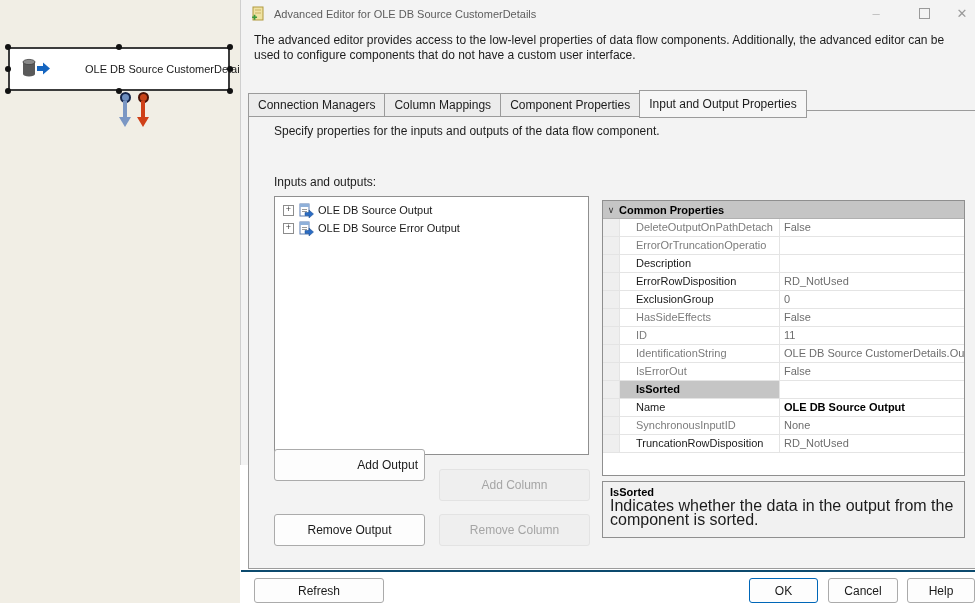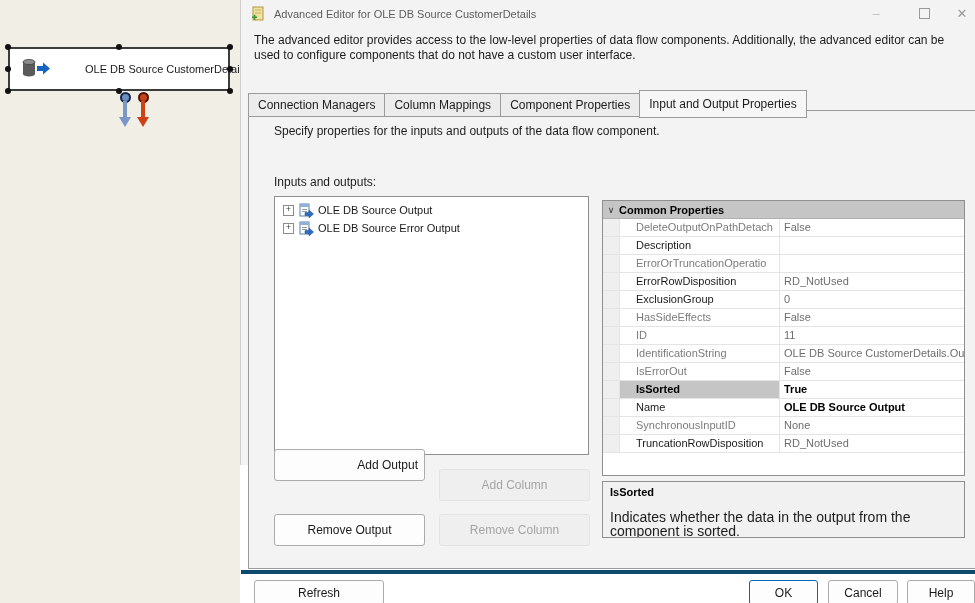--- a/index.html
+++ b/index.html
@@ -64,32 +64,32 @@
   .cell-gutter{width:16px;background:#efefef;border-right:1px solid #e4e4e4;flex:0 0 auto;}
   .cell-name{width:143px;flex:0 0 auto;border-right:1px solid #e4e4e4;font-size:11px;line-height:16px;padding-left:16px;white-space:nowrap;overflow:hidden;color:#1a1a1a;}
   .cell-value{flex:1 1 auto;font-size:11px;line-height:16px;padding-left:4px;white-space:nowrap;overflow:hidden;color:#6e6e6e;}
   .dim{color:#7c7c7c;}
   .grid-row.sel .cell-name{background:#c5c5c5;color:#000;font-weight:bold;}
   .val-bold{color:#000;font-weight:bold;}
 
   
   .helpbox{position:absolute;left:353px;top:370px;width:363px;height:57px;border:1px solid #8f8f8f;background:#f1f1f1;box-sizing:border-box;padding:4px 7px;overflow:hidden;}
   .help-title{font-size:11px;font-weight:bold;color:#000;}
-  .help-text{font-size:14px;color:#1c1c1c;line-height:14px;margin-top:12px;}
+  .help-text{font-size:16px;color:#1c1c1c;line-height:14px;margin-top:1px;}
 
   
   .side-btn{position:absolute;width:151px;height:32px;font-family:"Liberation Sans",sans-serif;font-size:12px;border:1px solid #ababab;background:#fdfdfd;border-radius:3px;color:#1a1a1a;}
   .side-btn.disabled{background:#efefef;border-color:#e3e3e3;color:#a5a5a5;}
   .b-addout{left:25px;top:338px;text-align:right;}
   .b-addcol{left:190px;top:358px;}
   .b-remout{left:25px;top:403px;}
   .b-remcol{left:190px;top:403px;}
 
   
-  .footer{position:absolute;left:0;right:0;top:570px;bottom:0;background:#f3f3f3;border-top:4px solid #0c4a6e;}
+  .footer{position:absolute;left:0;right:0;top:570px;bottom:0;background:#f3f3f3;border-top:2px solid #0c4a6e;}
   .f-btn{position:absolute;top:6px;height:25px;font-family:"Liberation Sans",sans-serif;font-size:12px;border:1px solid #ababab;background:#fdfdfd;border-radius:3px;color:#1a1a1a;}
   .b-refresh{left:13px;width:130px;}
   .b-ok{left:508px;width:69px;border-color:#0067b8;}
   .b-cancel{left:587px;width:70px;}
   .b-help{left:666px;width:68px;}
 </style>
 </head>
 <body>
 
 <div class="screen">
@@ -189,30 +189,30 @@
           <span class="cat-label">Common Properties</span>
         </div>
         <div id="grid-rows">
             <div class="grid-row">
               <span class="cell-gutter"></span>
               <span class="cell-name dim">DeleteOutputOnPathDetach</span>
               <span class="cell-value">False</span>
             </div>
             <div class="grid-row">
               <span class="cell-gutter"></span>
+              <span class="cell-name dim">ErrorOrTruncationOperatio</span>
+              <span class="cell-value"></span>
+            </div>
+            <div class="grid-row">
+              <span class="cell-gutter"></span>
               <span class="cell-name">Description</span>
               <span class="cell-value"></span>
             </div>
             <div class="grid-row">
               <span class="cell-gutter"></span>
-              <span class="cell-name dim">ErrorOrTruncationOperatio</span>
-              <span class="cell-value"></span>
-            </div>
-            <div class="grid-row">
-              <span class="cell-gutter"></span>
               <span class="cell-name">ErrorRowDisposition</span>
               <span class="cell-value">RD_NotUsed</span>
             </div>
             <div class="grid-row">
               <span class="cell-gutter"></span>
               <span class="cell-name">ExclusionGroup</span>
               <span class="cell-value">0</span>
             </div>
             <div class="grid-row">
               <span class="cell-gutter"></span>
@@ -230,21 +230,20 @@
               <span class="cell-value">OLE DB Source CustomerDetails.Outputs[O</span>
             </div>
             <div class="grid-row">
               <span class="cell-gutter"></span>
               <span class="cell-name dim">IsErrorOut</span>
               <span class="cell-value">False</span>
             </div>
             <div class="grid-row sel">
               <span class="cell-gutter"></span>
               <span class="cell-name">IsSorted</span>
-              <span class="cell-value val-bold">True</span>
             </div>
             <div class="grid-row">
               <span class="cell-gutter"></span>
               <span class="cell-name">Name</span>
               <span class="cell-value val-bold">OLE DB Source Output</span>
             </div>
             <div class="grid-row">
               <span class="cell-gutter"></span>
               <span class="cell-name dim">SynchronousInputID</span>
               <span class="cell-value">None</span>

